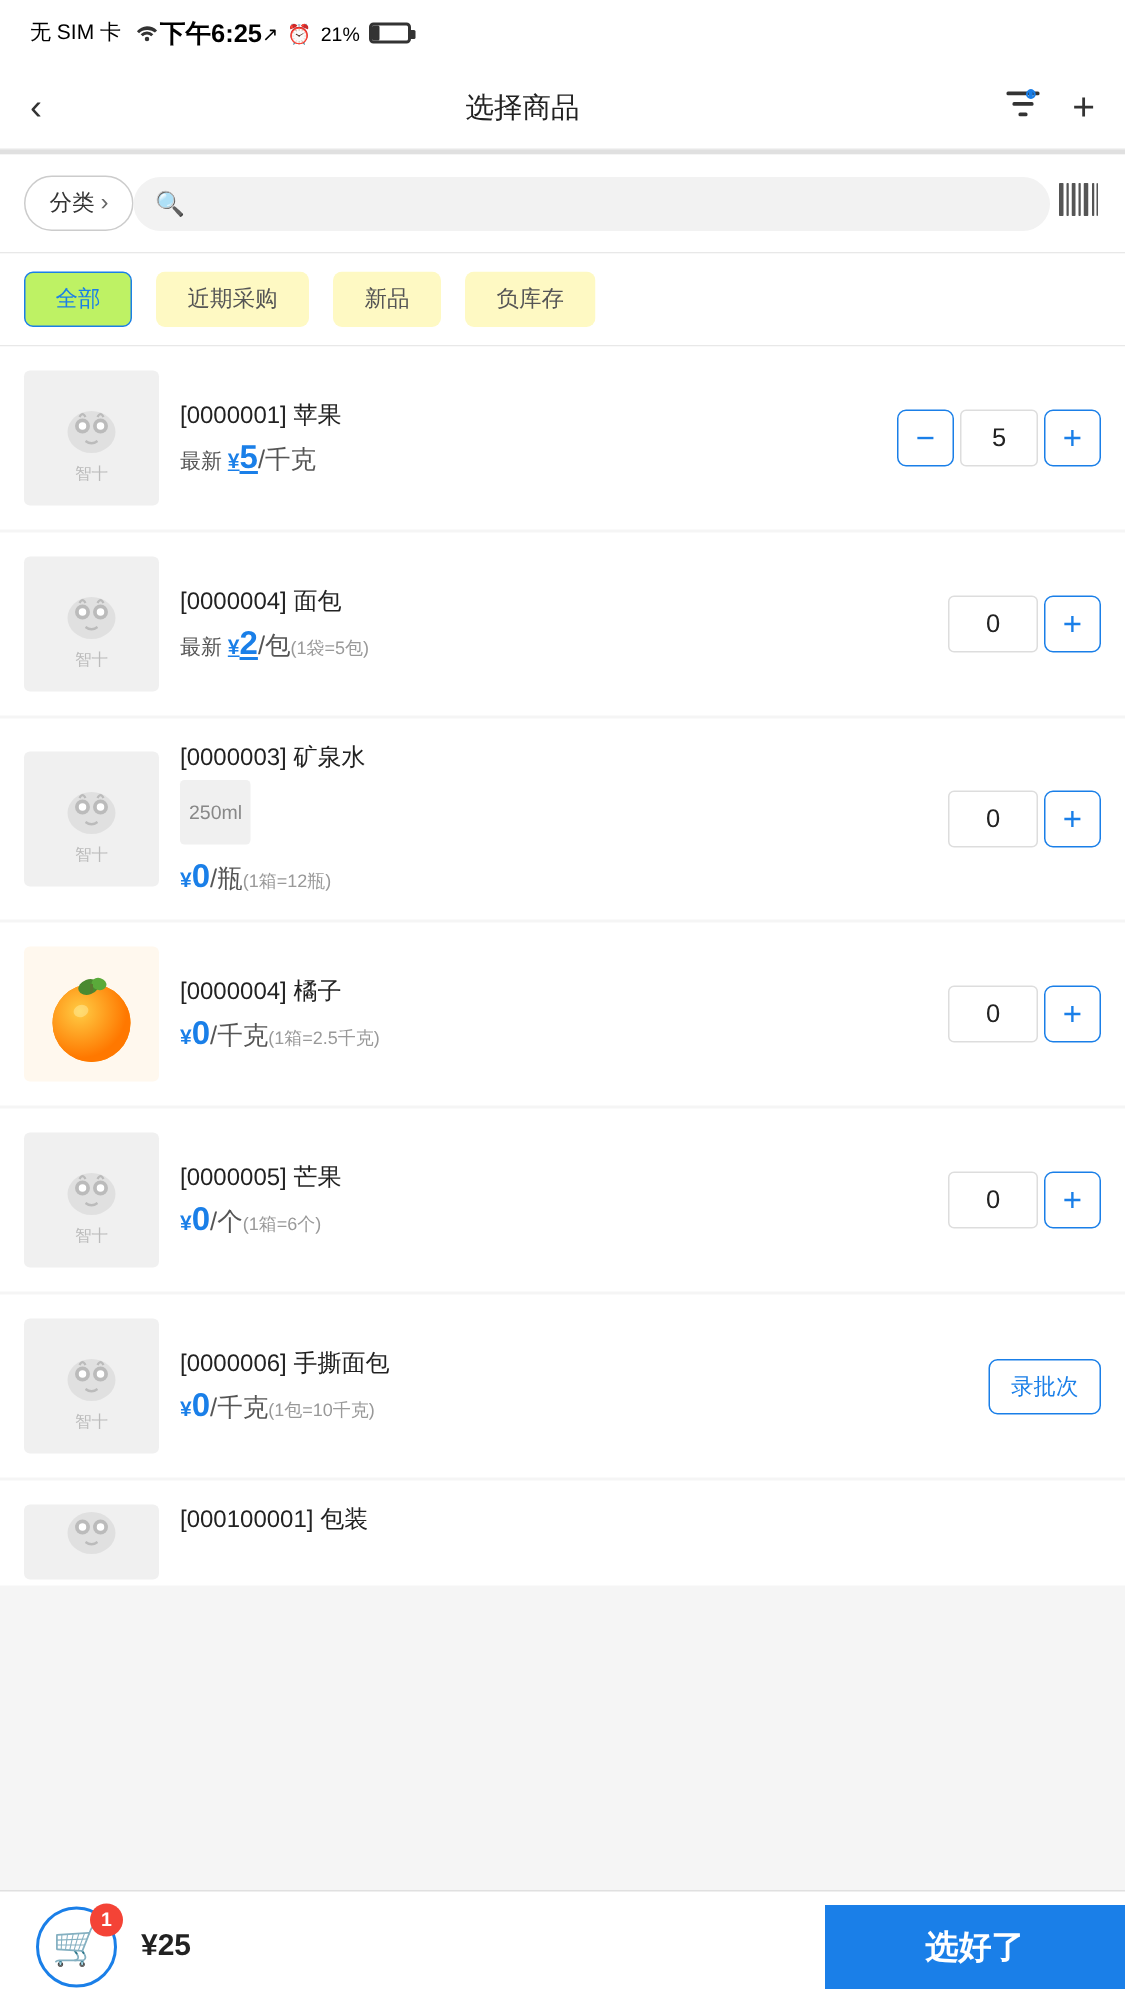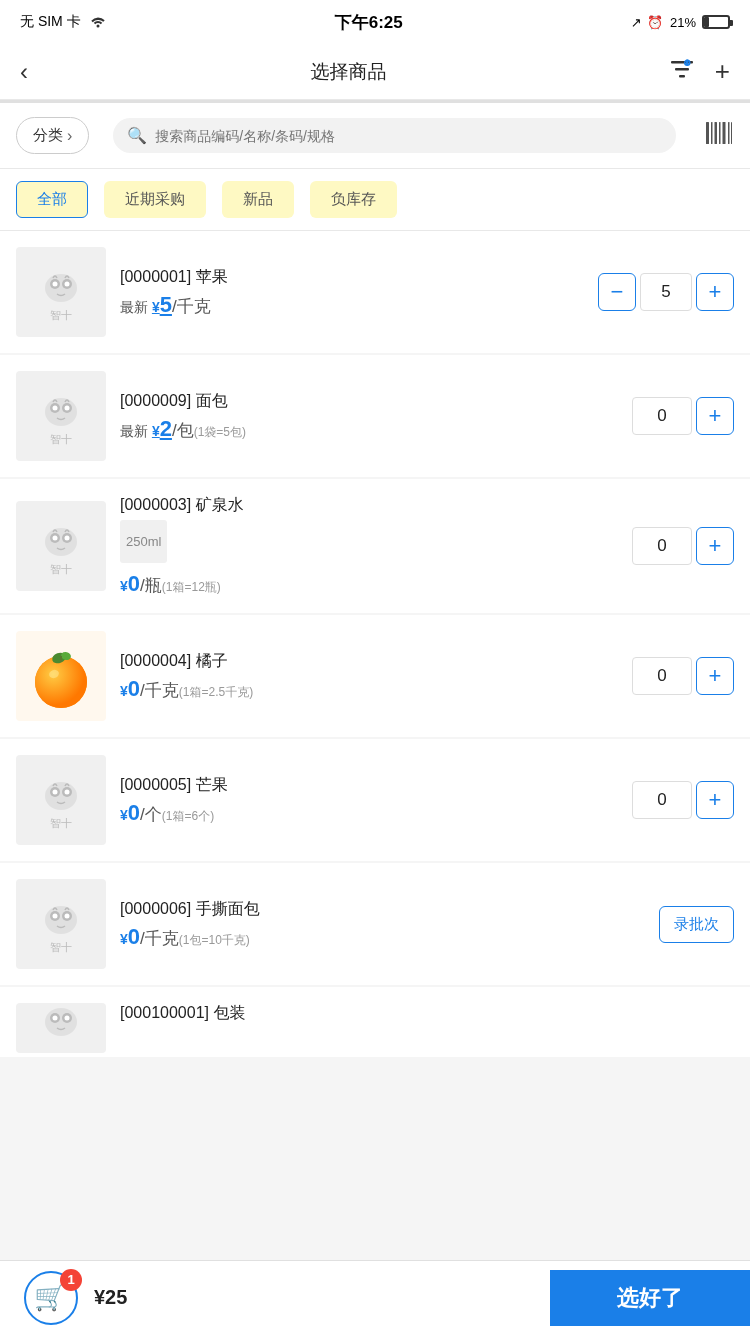--- a/index.html
+++ b/index.html
@@ -11,21 +11,20 @@
       min-height: 1334px;
       overflow-x: hidden;
     }
 
     
     .status-bar {
       background: #fff;
       height: 44px;
       display: flex;
       align-items: center;
-      justify-content: space-between;
       padding: 4px 20px;
       font-size: 15px;
       font-weight: 500;
     }
     .status-left { display: flex; align-items: center; gap: 8px; font-size: 14px; }
     .status-center { font-size: 17px; font-weight: 600; }
     .status-right { display: flex; align-items: center; gap: 6px; font-size: 13px; }
     .battery-icon {
       width: 28px; height: 14px; border: 2px solid #333; border-radius: 3px; position: relative; display: inline-block;
     }
@@ -56,21 +55,21 @@
       height: 3px;
       background: #e0e0e0;
     }
 
     
     .filter-bar {
       background: #fff;
       padding: 14px 16px;
       display: flex;
       align-items: center;
-      gap: 24px;
+      gap: 0;
       border-bottom: 1px solid #e8e8e8;
     }
     .category-btn {
       border: 1px solid #ccc;
       border-radius: 20px;
       padding: 8px 16px;
       font-size: 15px;
       color: #333;
       background: #fff;
       white-space: nowrap;
@@ -106,21 +105,21 @@
       border-radius: 6px;
       font-size: 15px;
       color: #555;
       background: #fef9c3;
       cursor: pointer;
       border: 1px solid transparent;
     }
     .tab-item.active {
       color: #1a7fe8;
       border: 1.5px solid #1a7fe8;
-      background: #fef9c3;
+      background: #bef264;
     }
 
     
     .product-list { background: #f5f5f5; }
     .product-item {
       background: #fff;
       margin-bottom: 2px;
       padding: 16px 16px 16px 16px;
       display: flex;
       align-items: center;
@@ -319,21 +318,20 @@
 
 <div class="nav-divider"></div>
 
 <div class="filter-bar">
   <button class="category-btn">
     <span>分类</span>
     <span style="font-size:16px;color:#666;">›</span>
   </button>
   <div class="search-bar">
     <span class="search-icon">🔍</span>
-    <input class="search-input" type="text" readonly="" placeholder="搜索商品编码/名称/条码/规格" style="">
   </div>
   <span class="barcode-icon">
     <svg width="30" height="26" viewBox="0 0 30 26" fill="none">
       <rect x="2" y="2" width="3" height="22" rx="0.5" fill="#555"></rect>
       <rect x="7" y="2" width="1.5" height="22" rx="0.5" fill="#555"></rect>
       <rect x="10.5" y="2" width="2.5" height="22" rx="0.5" fill="#555"></rect>
       <rect x="15" y="2" width="1.5" height="22" rx="0.5" fill="#555"></rect>
       <rect x="18.5" y="2" width="3" height="22" rx="0.5" fill="#555"></rect>
       <rect x="24" y="2" width="1.5" height="22" rx="0.5" fill="#555"></rect>
       <rect x="27" y="2" width="1" height="22" rx="0.5" fill="#555"></rect>
@@ -390,21 +388,21 @@
           <circle cx="18" cy="22" r="2.5" fill="#fff"></circle>
           <circle cx="30" cy="22" r="2.5" fill="#fff"></circle>
           <path d="M20 32 Q24 35 28 32" stroke="#bbb" stroke-width="1.5" fill="none"></path>
           <path d="M16 16 Q18 12 20 16" stroke="#bbb" stroke-width="1.5" fill="none"></path>
           <path d="M28 16 Q30 12 32 16" stroke="#bbb" stroke-width="1.5" fill="none"></path>
         </svg>
         <span style="font-size:11px;color:#bbb;margin-top:2px;">智十</span>
       </div>
     </div>
     <div class="product-info">
-      <div class="product-name">[0000009] 面包</div>
+      <div class="product-name">[0000004] 面包</div>
       <div class="product-price">
         <span style="font-size:14px;color:#555;">最新 </span>
         <span class="yen price-underline">¥</span><span class="price-value price-underline" style="text-decoration:underline;text-decoration-color:#1a7fe8;">2</span><span class="price-unit">/包</span><span class="price-note">(1袋=5包)</span>
       </div>
     </div>
     <div class="qty-control">
       <input class="qty-input" value="0" type="text" style="width: 60px;">
       <button class="qty-btn">+</button>
     </div>
   </div>

